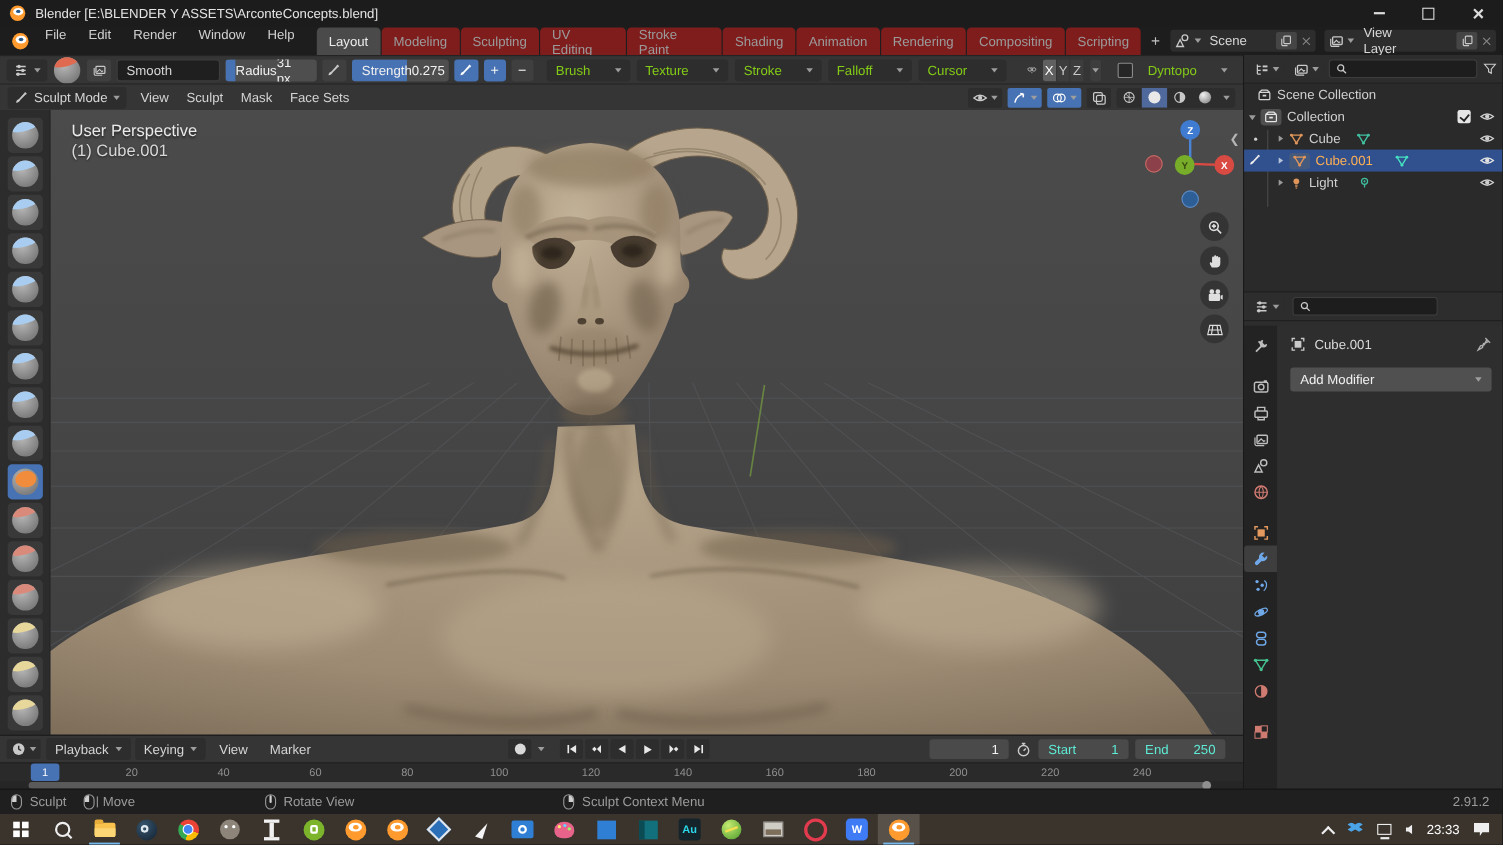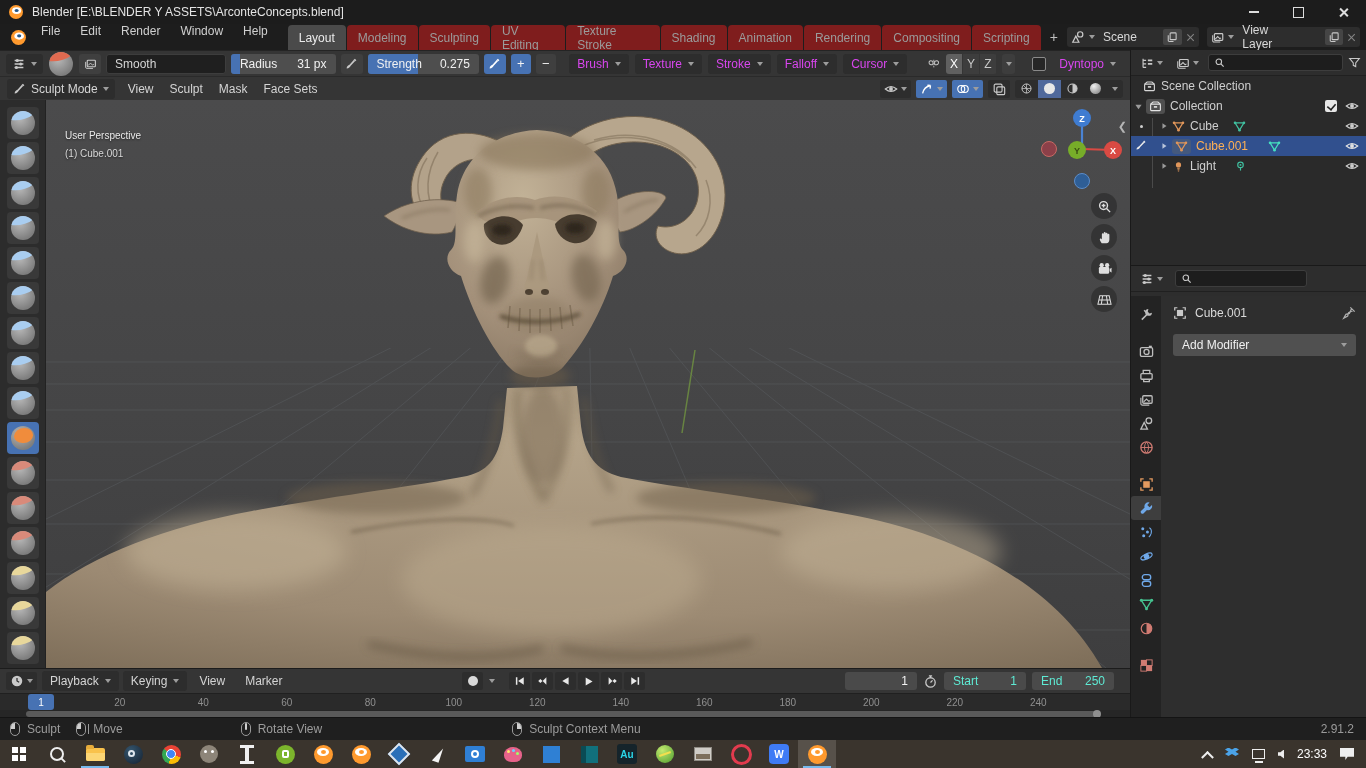--- a/index.html
+++ b/index.html
@@ -36,21 +36,21 @@
   
   .toolrow{position:relative;height:26px;background:#353535;border-top:1px solid #242424;display:flex;align-items:center;padding:0 6px;gap:5px;width:1130px;box-sizing:border-box}
   .widget{height:20px;background:#2d2d2d;border-radius:3px;display:flex;align-items:center;padding:0 6px;gap:5px}
   .field{height:20px;background:#1f1f1f;border:1px solid #3d3d3d;border-radius:3px;display:flex;align-items:center;padding:0 8px;box-sizing:border-box}
   .slider{position:relative;height:20px;background:#4e4e4e;border-radius:3px;overflow:hidden;display:flex;align-items:center;justify-content:space-between;padding:0 9px;box-sizing:border-box}
   .slider .fill{position:absolute;left:0;top:0;bottom:0;background:#4772b3}
   .slider span{position:relative;z-index:1;color:#f1f1f1}
   .btn-sq{width:22px;height:20px;background:#3f3f3f;border-radius:3px;display:flex;align-items:center;justify-content:center;flex:none}
   .btn-sq.blue{background:#4772b3}
   .pm{color:#f3f3f3;font-size:13px;line-height:1}
-  .ddbtn{height:20px;background:#2d2d2d;border-radius:3px;display:flex;align-items:center;gap:6px;padding:0 8px;color:#d946ef}
+  .ddbtn{height:20px;background:#2d2d2d;border-radius:3px;display:flex;align-items:center;gap:22px;padding:0 8px;color:#84cc16}
   .xyz{display:flex;border-radius:3px;overflow:hidden}
   .xyz .axis{width:19px;height:20px;background:#3d3d3d;display:flex;align-items:center;justify-content:center;color:#c9c9c9;margin-right:1px}
   .xyz .axis.active{background:#606060;color:#fff}
   .xyz .dd{width:16px;height:20px;background:#3d3d3d;display:flex;align-items:center;justify-content:center}
   .checkbox{width:12px;height:12px;border:1px solid #8a8a8a;border-radius:2px;background:#262626;flex:none}
   
   .vpheader{position:relative;height:24px;background:#353535;border-top:1px solid #2a2a2a;display:flex;align-items:center;padding:0 7px;gap:5px;width:1130px;box-sizing:border-box}
   .vph-menu{padding:0 8px;color:#d4d4d4}
   .vph-right{margin-left:auto;display:flex;align-items:center;gap:5px}
   .hbtn{height:18px;background:#2d2d2d;border-radius:2px;display:flex;align-items:center;padding:0 4px;gap:3px}
@@ -63,21 +63,21 @@
   
   .lefttools{position:absolute;left:0;top:100px;width:46px;height:568px;background:#2c2c2c;border-right:1px solid #222;display:flex;flex-direction:column;align-items:center;padding-top:7px;gap:3px;box-sizing:border-box;overflow:hidden}
   .brush{width:32px;height:32px;border-radius:4px;background:#393939;display:flex;align-items:center;justify-content:center;flex:none}
   .brush.active{background:#4772b3}
   .ball{width:24px;height:24px;border-radius:50%;background:radial-gradient(circle at 38% 32%,#b7b7b7,#7e7e7e 72%);position:relative;overflow:hidden}
   .ball .acc{position:absolute;top:-4px;left:-3px;width:30px;height:12px;border-radius:50%;background:var(--accent,#a9cdf0);transform:rotate(-18deg)}
   .brush.active .ball .acc{width:19px;height:15px;top:2px;left:3px;transform:none;border-radius:60% 50% 55% 50%}
   
   .viewport{position:absolute;left:46px;top:100px;width:1084px;height:568px;background:#454546}
   .model{position:absolute;left:0;top:0;width:100%;height:100%}
-  .vp-text{position:absolute;left:19px;top:27px;line-height:18px;color:#eaeaea;text-shadow:0 1px 2px rgba(0,0,0,.55);font-size:10px}
+  .vp-text{position:absolute;left:19px;top:11px;line-height:18px;color:#eaeaea;text-shadow:0 1px 2px rgba(0,0,0,.55);font-size:15px}
   .vp-text .l2{color:#d8d8d8}
   .gizmo{position:absolute;right:2px;top:6px;width:92px;height:92px}
   .gizmo text{font-family:"Liberation Sans",sans-serif;font-weight:bold}
   .navbtn{position:absolute;right:13px;width:26px;height:26px;border-radius:50%;background:rgba(48,48,48,.8);display:flex;align-items:center;justify-content:center;color:#dedede}
   .collapse{position:absolute;right:3px;top:20px;color:#b5b5b5;font-size:11px}
   
   .rightpanel{position:absolute;left:1130px;top:50px;width:236px;height:667px;background:#2a2a2a;border-left:1px solid #191919;box-sizing:border-box}
   .outliner{position:relative;height:215px;background:#2a2a2a}
   .ohead{height:26px;background:#2d2d2d;border-bottom:1px solid #202020;display:flex;align-items:center;padding:0 5px;gap:5px;box-sizing:border-box}
   .osearch{flex:1;height:17px;background:#1d1d1d;border:1px solid #3d3d3d;border-radius:3px;display:flex;align-items:center;padding:0 5px;gap:4px;box-sizing:border-box}
@@ -441,21 +441,21 @@
         <div class="tab">
           <span>Modeling</span>
         </div>
         <div class="tab">
           <span>Sculpting</span>
         </div>
         <div class="tab">
           <span>UV Editing</span>
         </div>
         <div class="tab">
-          <span>Texture Stroke</span>
+          <span>Stroke Paint</span>
         </div>
         <div class="tab">
           <span>Shading</span>
         </div>
         <div class="tab">
           <span>Animation</span>
         </div>
         <div class="tab">
           <span>Rendering</span>
         </div>

